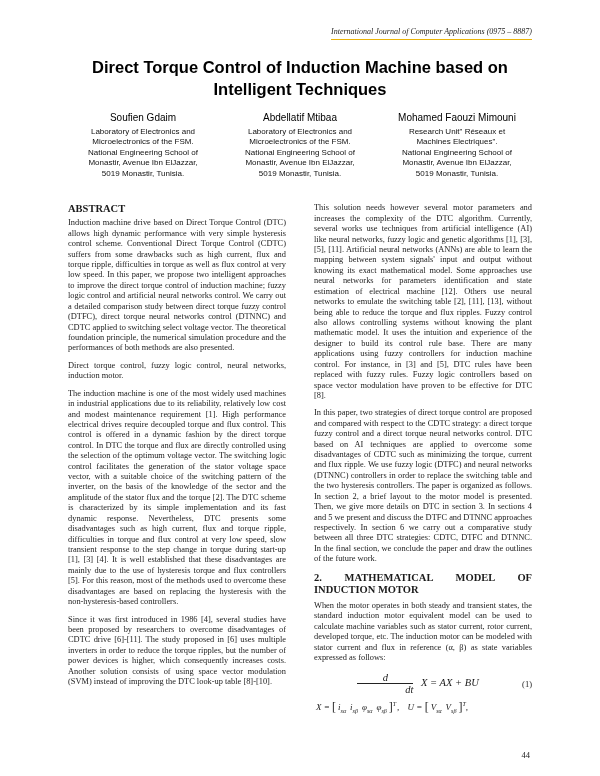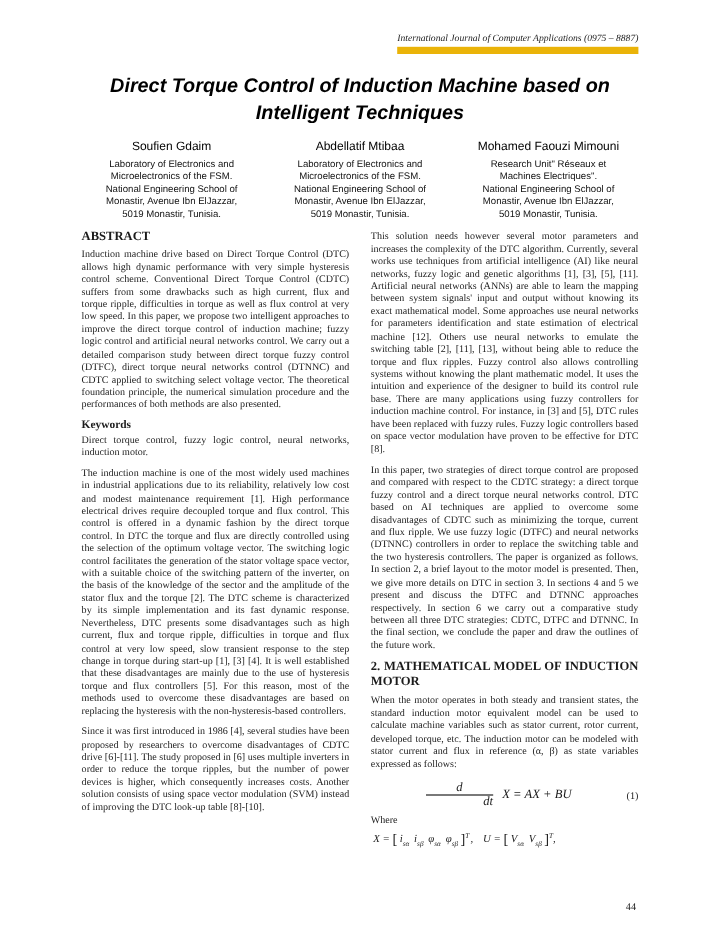--- a/index.html
+++ b/index.html
@@ -3,37 +3,37 @@
 <meta charset="utf-8">
 <style>
   * { box-sizing: border-box; }
   html, body { margin: 0; padding: 0; background: #ffffff; }
   .page {
     width: 600px; height: 776px; margin: 0 auto; background: #ffffff;
     font-family: "Liberation Serif", serif; color: #1b1b1b;
     padding: 26px 68px 22px 68px; position: relative; overflow: hidden;
   }
   .journal-header { text-align: right; font-style: italic; font-size: 8px; line-height: 1.55; color: #222; }
-  .jh-line1 { display: inline-block; border-bottom: 6px solid #eab308; padding-bottom: 1px; }
+  .jh-line1 { display: inline-block; border-bottom: 1px solid #eab308; padding-bottom: 1px; }
   .jh-line2 { margin-top: 1px; }
   .title {
     font-family: "Liberation Sans", sans-serif; font-weight: bold;
     font-size: 16.5px; line-height: 1.28; text-align: center;
-    margin: 17px 0 12px 0; color: #000; font-style: italic;
+    margin: 17px 0 12px 0; color: #000;
   }
   .authors {
     display: flex; justify-content: space-between;
     font-family: "Liberation Sans", sans-serif; text-align: center;
-    margin: 2px 0 8px 0;
+    margin: 2px 0 24px 0;
     align-items: center;
   }
   .author { width: 150px; }
   .author-name { font-size: 10px; margin-bottom: 4px; color: #000; }
   .author-affil { font-size: 8px; line-height: 1.32; color: #111; }
-  .columns { display: flex; gap: 18px; text-align: justify; }
+  .columns { display: flex; gap: 28px; text-align: justify; }
   .col { width: 223px; }
   .body-text { font-size: 8.4px; line-height: 1.24; margin: 0 0 7px 0; }
   .h-abstract { font-size: 10.5px; font-weight: bold; margin: 0 0 4px 0; }
   .h-keywords { font-size: 9.5px; font-weight: bold; margin: 6px 0 2px 0; }
   .h-section { font-size: 10.5px; font-weight: bold; margin: 7px 0 4px 0; line-height: 1.2; }
   .equation { display: flex; align-items: center; margin: 9px 0 5px 0; font-size: 10.5px; }
   .eq-main { flex: 1; text-align: center; font-style: italic; }
   .frac { display: inline-block; vertical-align: middle; text-align: center; margin-right: 5px; }
   .frac-num { display: block; border-bottom: 1px solid #222; padding: 0 4px 0px 4px; line-height: 1.05; }
   .frac-den { display: block; line-height: 1.05; margin-left: 48px; }
@@ -90,21 +90,20 @@
         <div>5019 Monastir, Tunisia.</div>
       </div>
     </div>
   </div>
 
   <div class="columns">
 
     <section class="col">
       <h2 class="h-abstract">ABSTRACT</h2>
       <p class="body-text">Induction machine drive based on Direct Torque Control (DTC) allows high dynamic performance with very simple hysteresis control scheme. Conventional Direct Torque Control (CDTC) suffers from some drawbacks such as high current, flux and torque ripple, difficulties in torque as well as flux control at very low speed. In this paper, we propose two intelligent approaches to improve the direct torque control of induction machine; fuzzy logic control and artificial neural networks control. We carry out a detailed comparison study between direct torque fuzzy control (DTFC), direct torque neural networks control (DTNNC) and CDTC applied to switching select voltage vector. The theoretical foundation principle, the numerical simulation procedure and the performances of both methods are also presented.</p>
-      <h3 class="h-keywords">Keywords</h3>
       <p class="body-text">Direct torque control, fuzzy logic control, neural networks, induction motor.</p>
       <p class="body-text">The induction machine is one of the most widely used machines in industrial applications due to its reliability, relatively low cost and modest maintenance requirement [1]. High performance electrical drives require decoupled torque and flux control. This control is offered in a dynamic fashion by the direct torque control. In DTC the torque and flux are directly controlled using the selection of the optimum voltage vector. The switching logic control facilitates the generation of the stator voltage space vector, with a suitable choice of the switching pattern of the inverter, on the basis of the knowledge of the sector and the amplitude of the stator flux and the torque [2]. The DTC scheme is characterized by its simple implementation and its fast dynamic response. Nevertheless, DTC presents some disadvantages such as high current, flux and torque ripple, difficulties in torque and flux control at very low speed, slow transient response to the step change in torque during start-up [1], [3] [4]. It is well established that these disadvantages are mainly due to the use of hysteresis torque and flux controllers [5]. For this reason, most of the methods used to overcome these disadvantages are based on replacing the hysteresis with the non-hysteresis-based controllers.</p>
       <p class="body-text">Since it was first introduced in 1986 [4], several studies have been proposed by researchers to overcome disadvantages of CDTC drive [6]-[11]. The study proposed in [6] uses multiple inverters in order to reduce the torque ripples, but the number of power devices is higher, which consequently increases costs. Another solution consists of using space vector modulation (SVM) instead of improving the DTC look-up table [8]-[10].</p>
     </section>
 
     <section class="col">
       <p class="body-text">This solution needs however several motor parameters and increases the complexity of the DTC algorithm. Currently, several works use techniques from artificial intelligence (AI) like neural networks, fuzzy logic and genetic algorithms [1], [3], [5], [11]. Artificial neural networks (ANNs) are able to learn the mapping between system signals' input and output without knowing its exact mathematical model. Some approaches use neural networks for parameters identification and state estimation of electrical machine [12]. Others use neural networks to emulate the switching table [2], [11], [13], without being able to reduce the torque and flux ripples. Fuzzy control also allows controlling systems without knowing the plant mathematic model. It uses the intuition and experience of the designer to build its control rule base. There are many applications using fuzzy controllers for induction machine control. For instance, in [3] and [5], DTC rules have been replaced with fuzzy rules. Fuzzy logic controllers based on space vector modulation have proven to be effective for DTC [8].</p>
       <p class="body-text">In this paper, two strategies of direct torque control are proposed and compared with respect to the CDTC strategy: a direct torque fuzzy control and a direct torque neural networks control. DTC based on AI techniques are applied to overcome some disadvantages of CDTC such as minimizing the torque, current and flux ripple. We use fuzzy logic (DTFC) and neural networks (DTNNC) controllers in order to replace the switching table and the two hysteresis controllers. The paper is organized as follows. In section 2, a brief layout to the motor model is presented. Then, we give more details on DTC in section 3. In sections 4 and 5 we present and discuss the DTFC and DTNNC approaches respectively. In section 6 we carry out a comparative study between all three DTC strategies: CDTC, DTFC and DTNNC. In the final section, we conclude the paper and draw the outlines of the future work.</p>
       <h2 class="h-section">2. MATHEMATICAL MODEL OF INDUCTION MOTOR</h2>
       <p class="body-text">When the motor operates in both steady and transient states, the standard induction motor equivalent model can be used to calculate machine variables such as stator current, rotor current, developed torque, etc. The induction motor can be modeled with stator current and flux in reference (α, β) as state variables expressed as follows:</p>
@@ -113,21 +112,20 @@
         <span class="eq-main">
           <span class="frac">
             <span class="frac-num">d</span>
             <span class="frac-den">dt</span>
           </span>
           <span>X = AX + BU</span>
         </span>
         <span class="eq-number">(1)</span>
       </div>
 
-      <p class="where">Where</p>
 
       <div class="equation2">
         <span>X =</span>
         <span class="bracket">[</span><span class="vterm"><span>i</span><sub>sα</sub></span><span class="vterm"><span>i</span><sub>sβ</sub></span><span class="vterm"><span>φ</span><sub>sα</sub></span><span class="vterm"><span>φ</span><sub>sβ</sub></span><span class="bracket">]</span><sup class="transpose">T</sup><span class="eq-sep">,</span>
         <span>U =</span>
         <span class="bracket">[</span><span class="vterm"><span>V</span><sub>sα</sub></span><span class="vterm"><span>V</span><sub>sβ</sub></span><span class="bracket">]</span><sup class="transpose">T</sup><span>,</span>
       </div>
     </section>
 
   </div>

